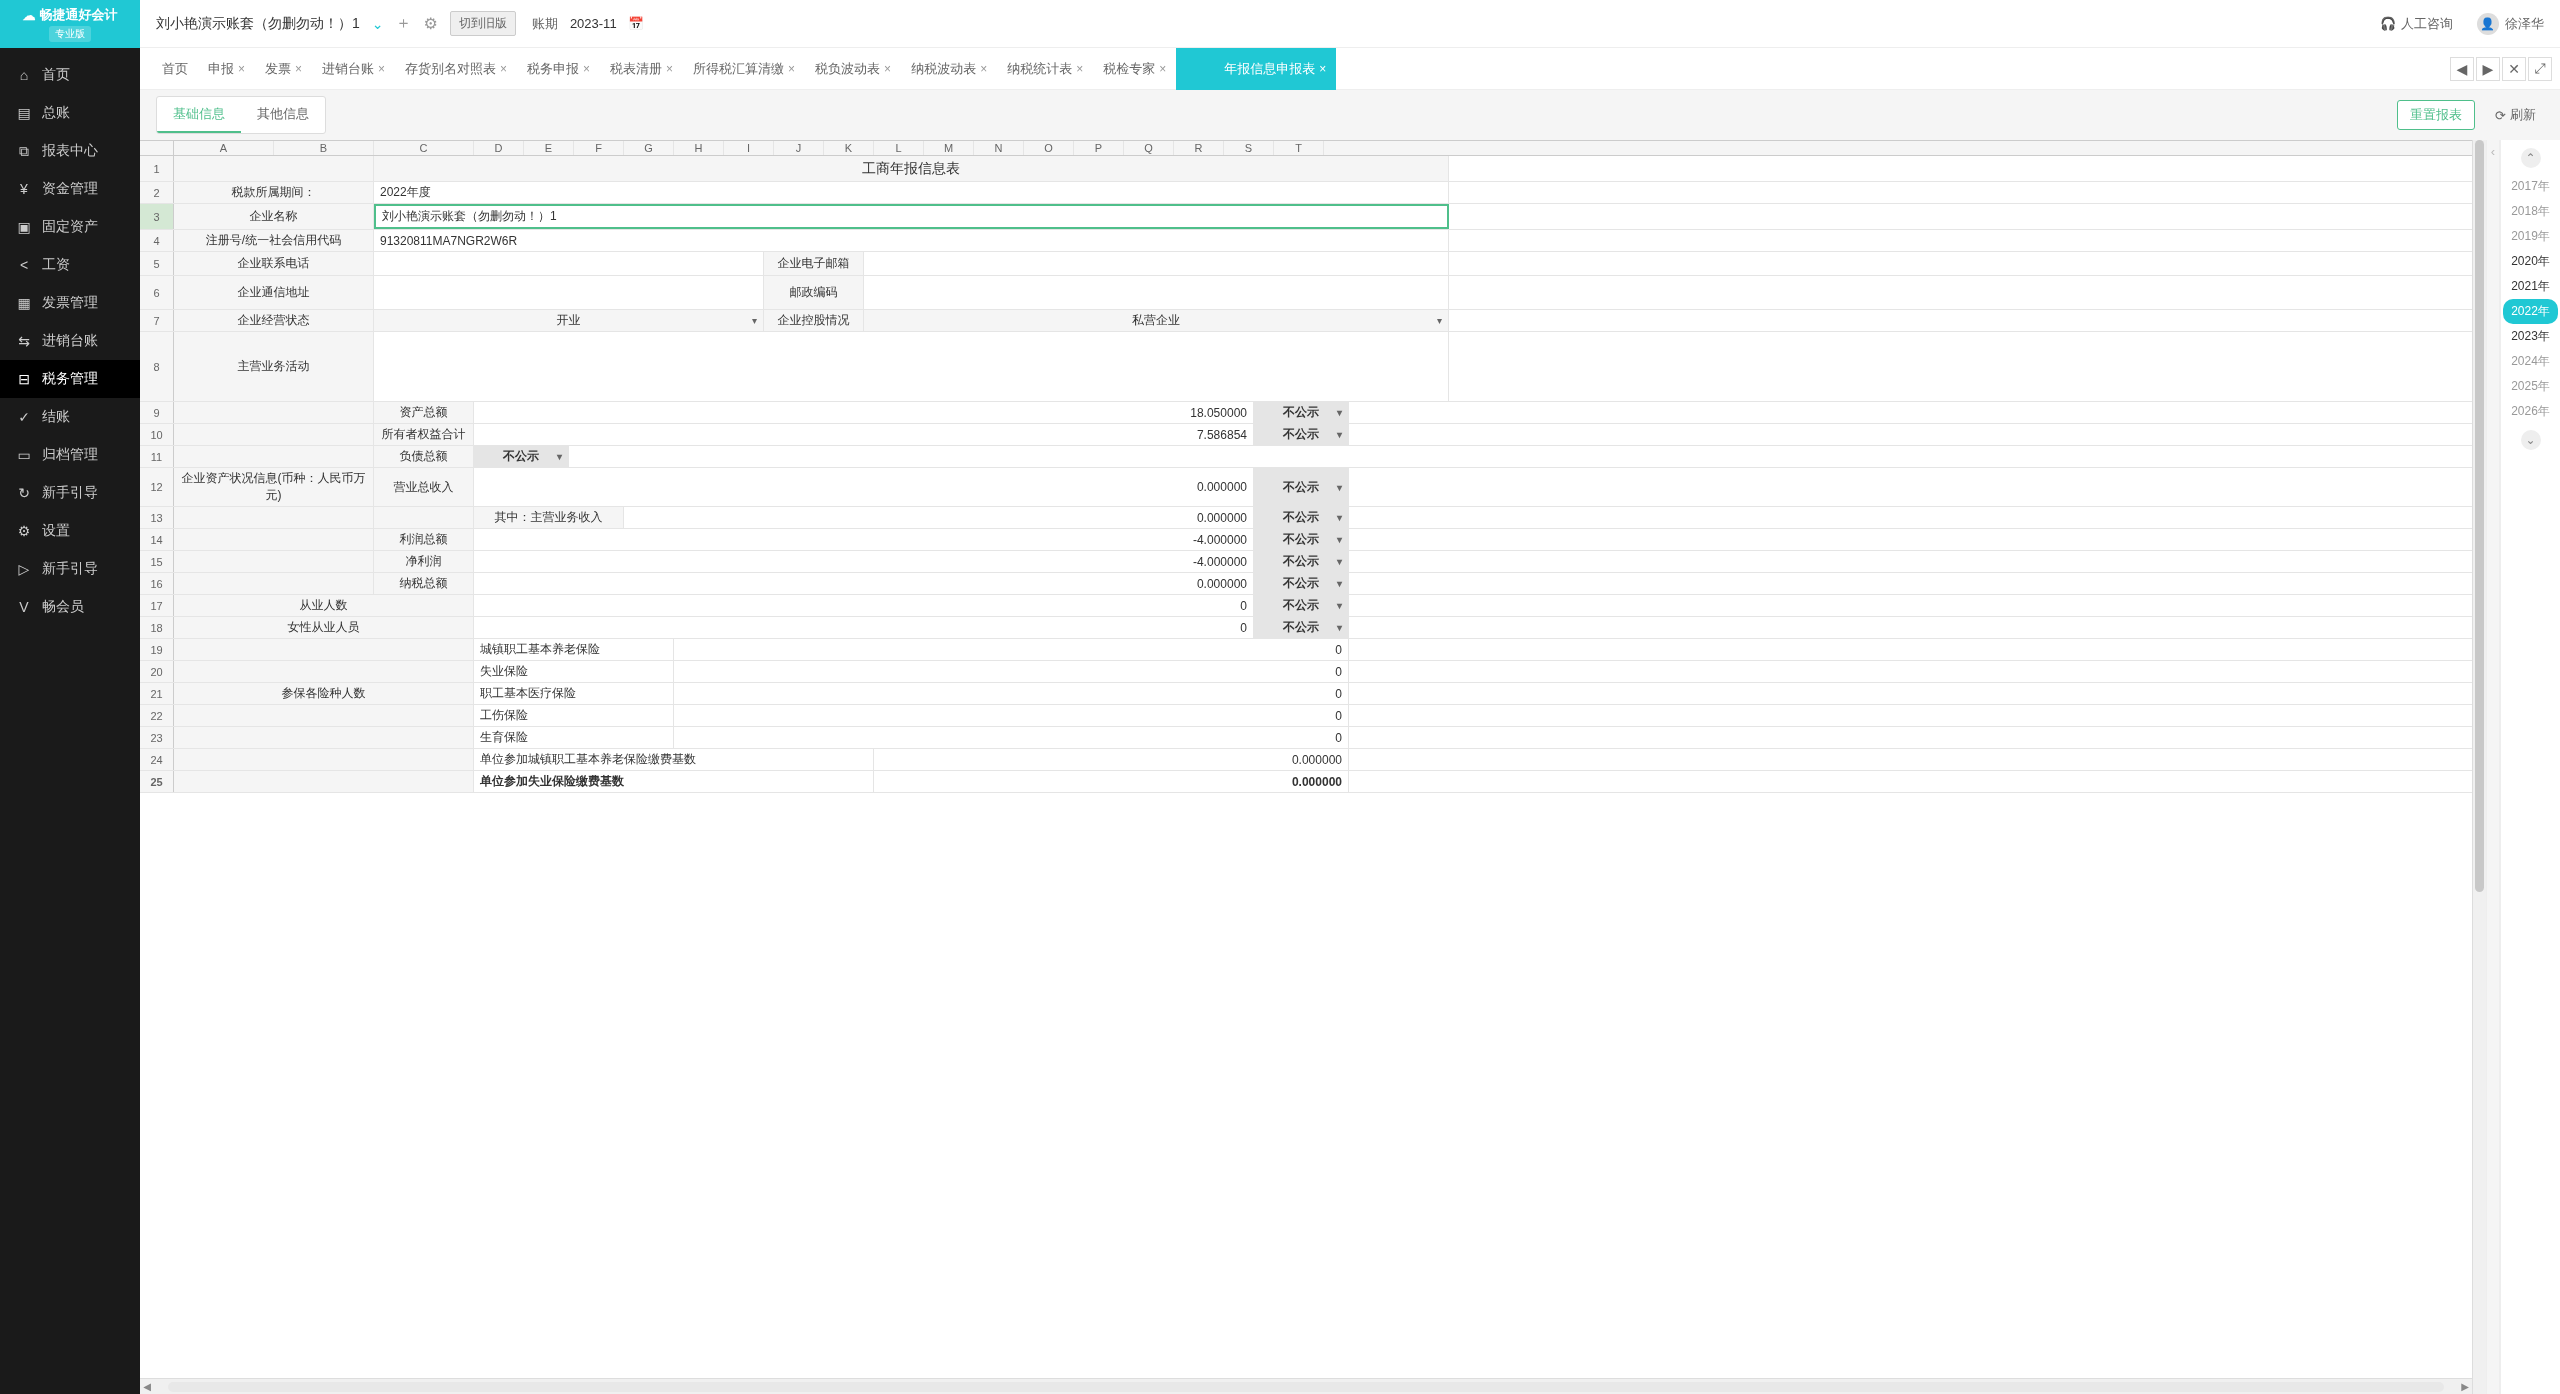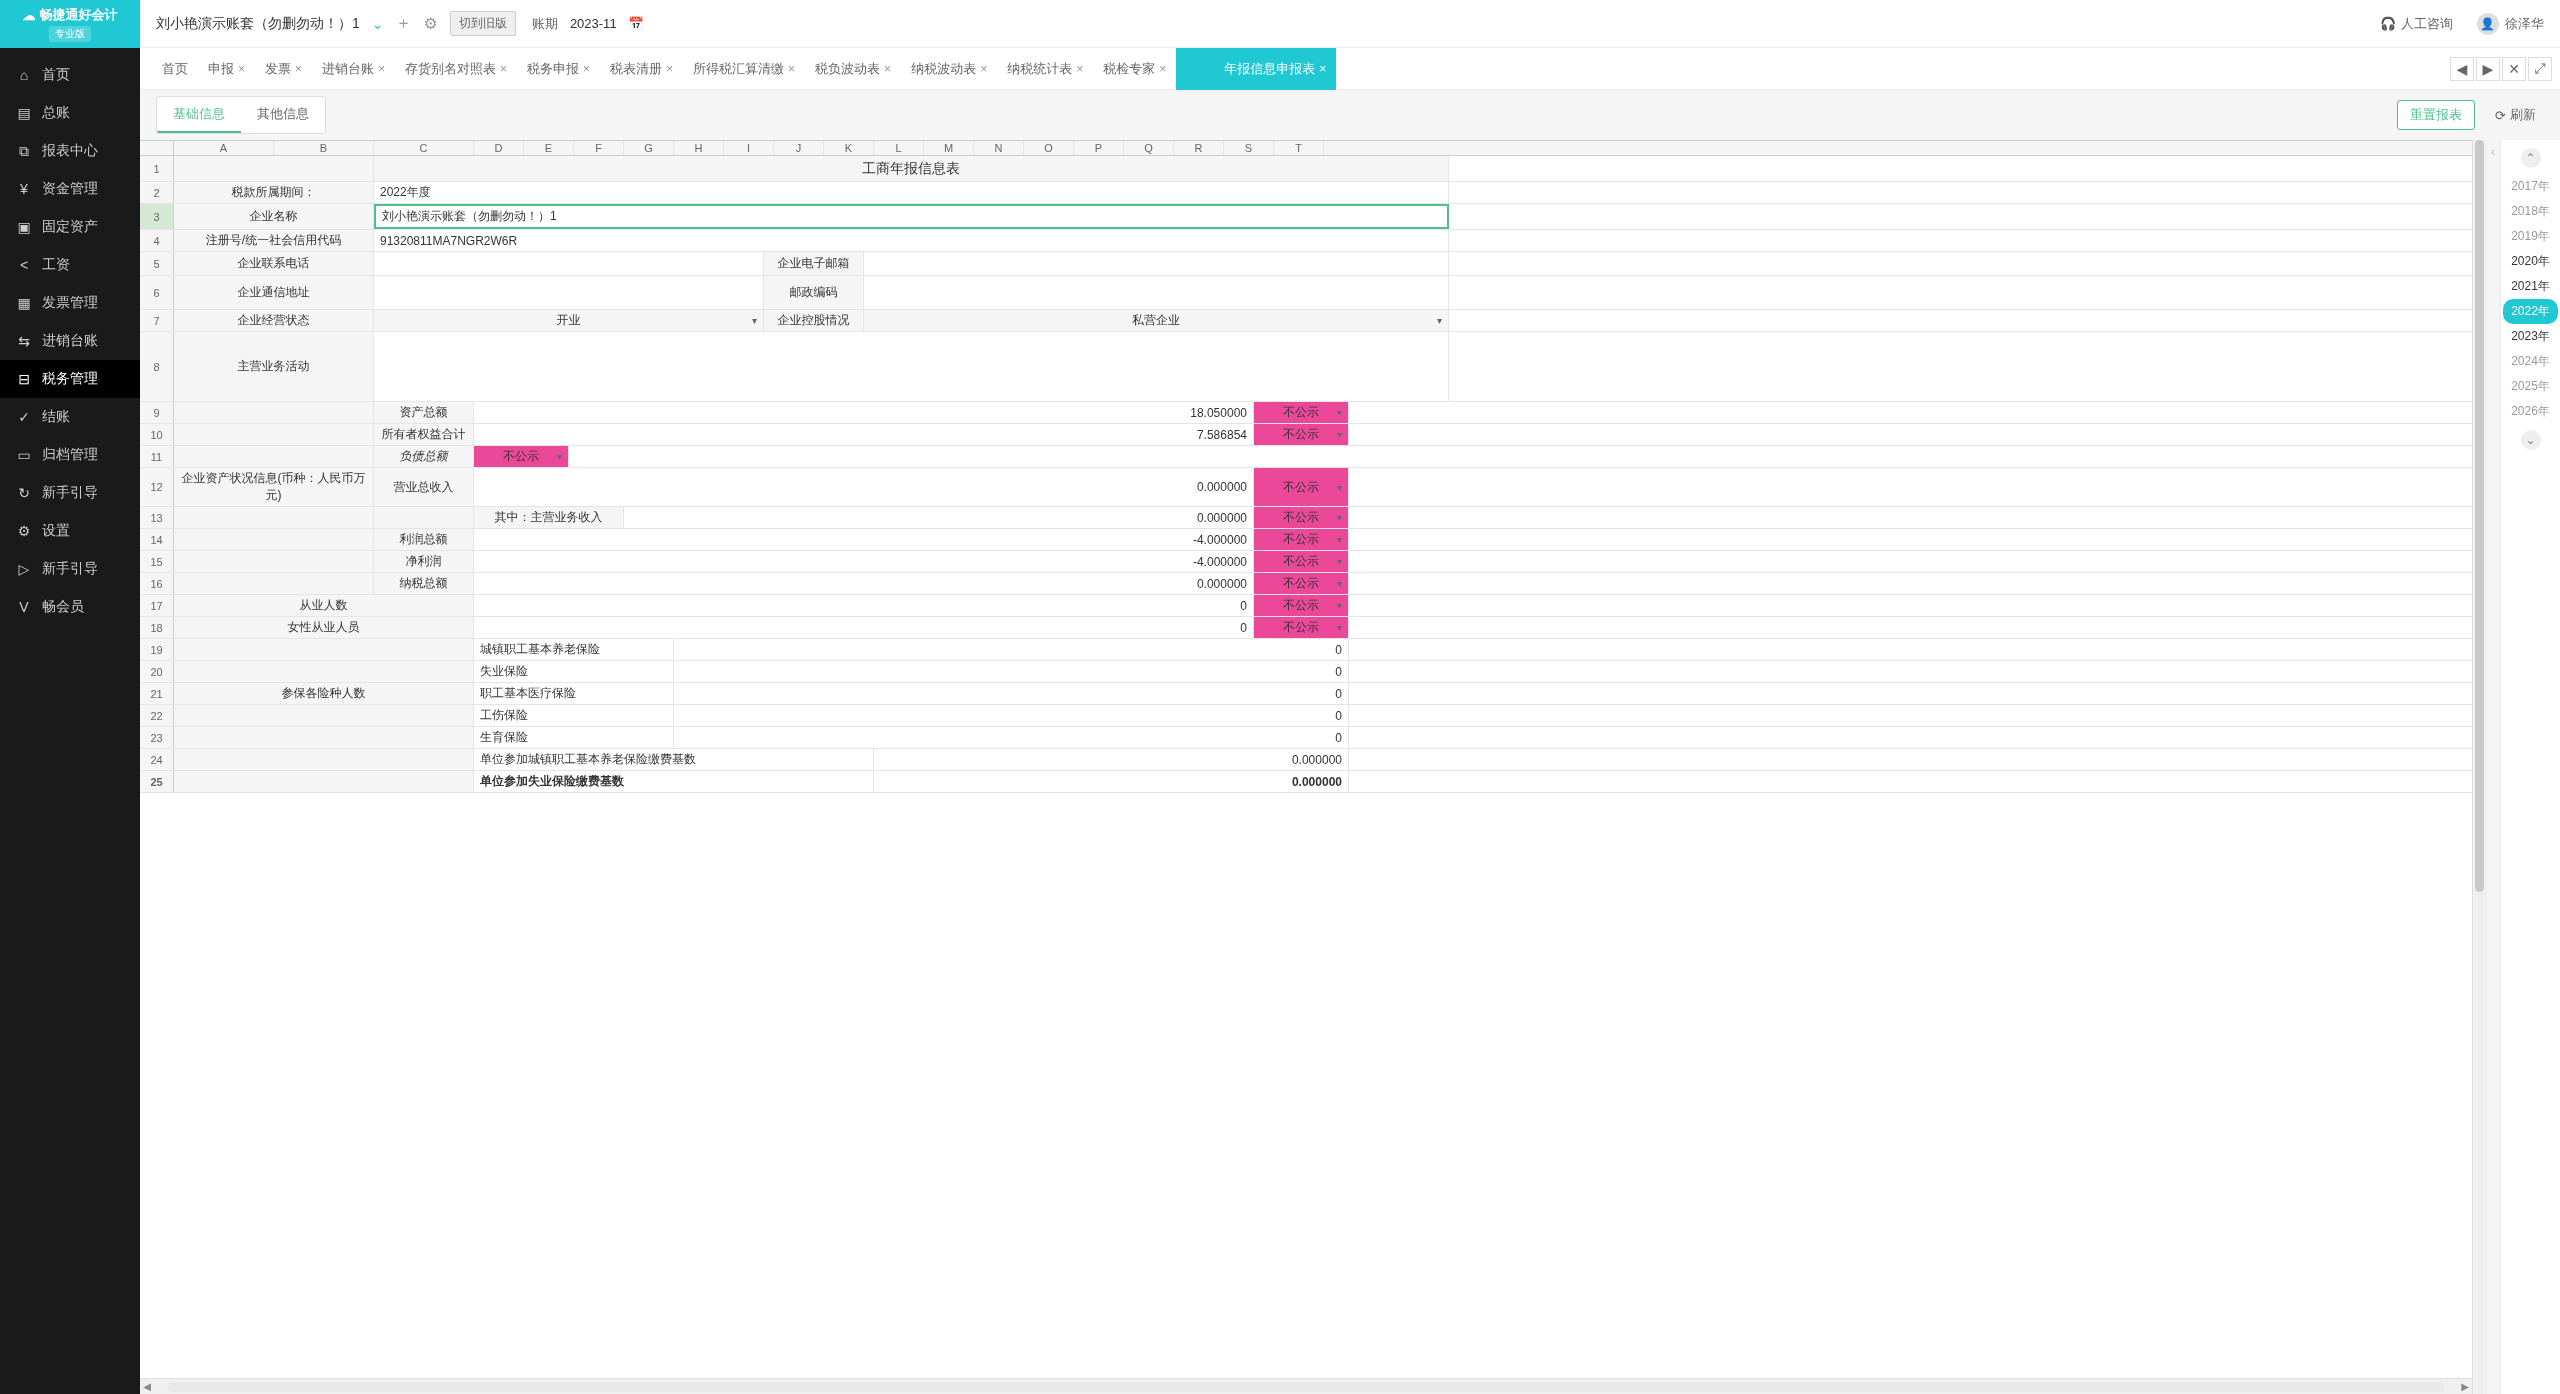--- a/index.html
+++ b/index.html
@@ -61,21 +61,21 @@
 .grid-body { flex:1; overflow:auto; }
 .row { display:flex; border-bottom:1px solid #e5e5e5; min-height:22px; align-items:stretch; }
 .rn { width:34px; background:#f5f5f5; border-right:1px solid #ccc; display:flex; align-items:center; justify-content:center; font-size:11px; color:#666; }
 .rn.sel { background:#d4e8d4; }
 .cell { border-right:1px solid #e5e5e5; display:flex; align-items:center; padding:2px 6px; font-size:12px; }
 .lbl-cell { background:#f5f5f5; justify-content:center; text-align:center; }
 .hdr-cell { background:#f5f5f5; justify-content:center; font-size:14px; }
 .val-right { justify-content:flex-end; }
 .dd { position:relative; justify-content:center; background:#f5f5f5; }
 .dd::after { content:"▾"; position:absolute; right:6px; font-size:10px; color:#666; }
-.disclose { background:#ec4899; justify-content:center; position:relative; }
+.disclose { background:#e5e5e5; justify-content:center; position:relative;font-weight:bold; }
 .disclose::after { content:"▾"; position:absolute; right:6px; font-size:10px; color:#666; }
 .sel-border { border:2px solid #4fbf8b !important; }
 
 
 .hscroll { height:16px; background:#f0f0f0; border-top:1px solid #ddd; display:flex; align-items:center; }
 .hscroll .track{ flex:1; height:10px; background:#e8e8e8; margin:0 14px; position:relative; border-radius:5px;}
 .hscroll .arrow{ width:14px;text-align:center;color:#888;cursor:pointer;font-size:10px;}
 
 
 .year-rail { width:60px; background:#fff; display:flex; flex-direction:column; align-items:center; padding:8px 0; gap:6px; border-left:1px solid #eee;}
@@ -345,21 +345,21 @@
             <div class="row" style="min-height: 22px;">
               <div class="rn">10</div>
               <div class="cell lbl-cell" style="width: 200px;"></div>
               <div class="cell lbl-cell" style="width: 100px;">所有者权益合计</div>
               <div class="cell val-right" style="width: 780px;">7.586854</div>
               <div class="cell disclose" style="width: 95px;">不公示</div>
             </div>
             <div class="row" style="min-height: 22px;">
               <div class="rn">11</div>
               <div class="cell lbl-cell" style="width: 200px;"></div>
-              <div class="cell lbl-cell" style="width: 100px; font-style: italic;">负债总额</div>
+              <div class="cell lbl-cell" style="width: 100px;">负债总额</div>
               <div class="cell disclose" style="width: 95px;">不公示</div>
             </div>
             <div class="row" style="min-height: 22px;">
               <div class="rn">12</div>
               <div class="cell lbl-cell" style="width: 200px;">企业资产状况信息(币种：人民币万元)</div>
               <div class="cell lbl-cell" style="width: 100px;">营业总收入</div>
               <div class="cell val-right" style="width: 780px;">0.000000</div>
               <div class="cell disclose" style="width: 95px;">不公示</div>
             </div>
             <div class="row" style="min-height: 22px;">

